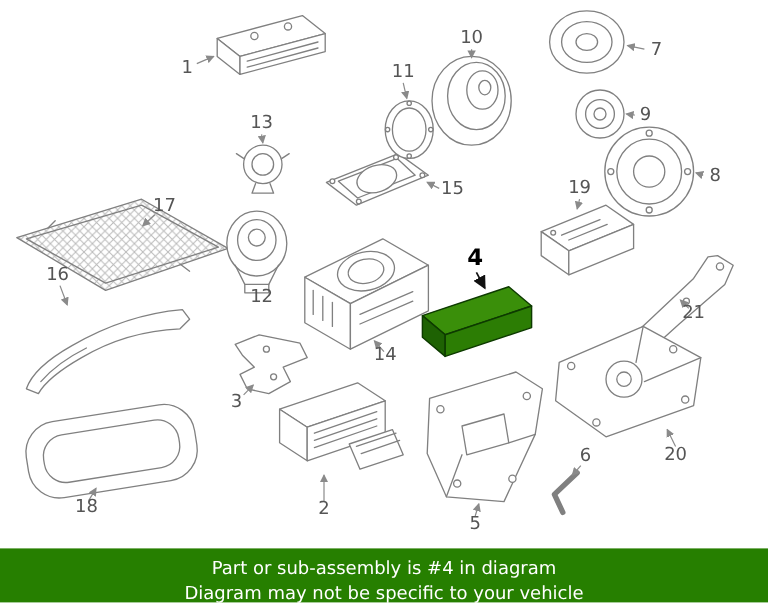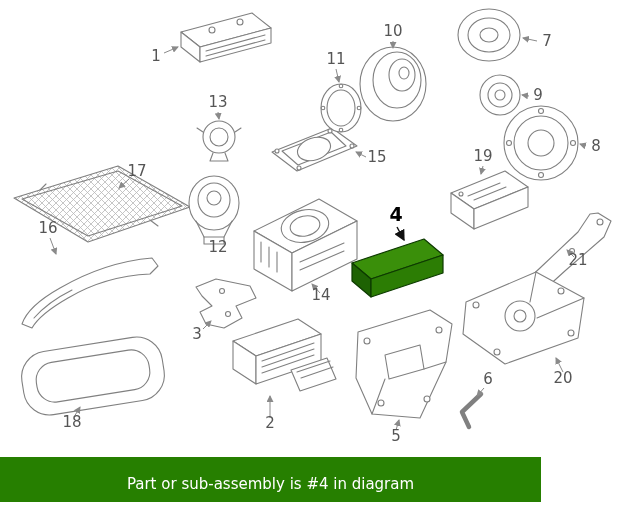--- a/index.html
+++ b/index.html
@@ -5,22 +5,22 @@
   html,body{margin:0;padding:0;background:#ffffff;}
   .stage{position:relative;width:640px;height:512px;background:#ffffff;overflow:hidden;
          font-family:"DejaVu Sans", sans-serif;}
   svg{position:absolute;top:0;left:0;display:block;}
   .draw{fill:#ffffff;stroke:#808080;stroke-width:1.1;stroke-linejoin:round;stroke-linecap:round;}
   .hl{stroke:#0d3a00;stroke-width:1.2;}
   .leader{stroke:#8a8a8a;stroke-width:1;fill:none;}
   .leader-hl{stroke:#111111;stroke-width:1.4;fill:none;}
   .callout{font-family:"DejaVu Sans",sans-serif;font-size:15px;fill:#555555;stroke:none;text-anchor:middle;}
   .callout-hl{font-family:"DejaVu Sans",sans-serif;font-size:19px;font-weight:bold;fill:#000000;stroke:none;text-anchor:middle;}
-  .banner{position:absolute;left:0;top:457px;width:541px;height:45px;background:#267f00;color:#ffffff;
-          text-align:center;font-size:15px;line-height:21px;padding-top:17px;box-sizing:border-box;}
+  .banner{position:absolute;left:0;top:457px;width:640px;height:45px;background:#267f00;color:#ffffff;
+          text-align:center;font-size:15px;line-height:21px;padding-top:6px;box-sizing:border-box;}
 </style>
 </head>
 <body>
 
 <div class="stage">
 
   <svg width="640" height="457" viewBox="0 0 640 457">
     <defs>
       <marker id="arrG" markerWidth="7" markerHeight="7" refX="6" refY="3.5" orient="auto">
         <path d="M0,0 L7,3.5 L0,7 Z" fill="#8a8a8a" stroke="none"></path>
@@ -290,15 +290,16 @@
       </g>
       <g>
         <line class="leader" x1="574" y1="257" x2="567" y2="250" marker-end="url(#arrG)"></line>
         <text class="callout" x="578" y="265">21</text>
       </g>
     </g>
   </svg>
 
   <div class="banner">
     <div>Part or sub-assembly is #4 in diagram</div>
+    <div>Diagram may not be specific to your vehicle</div>
   </div>
 
 </div>
 
 </body></html>

